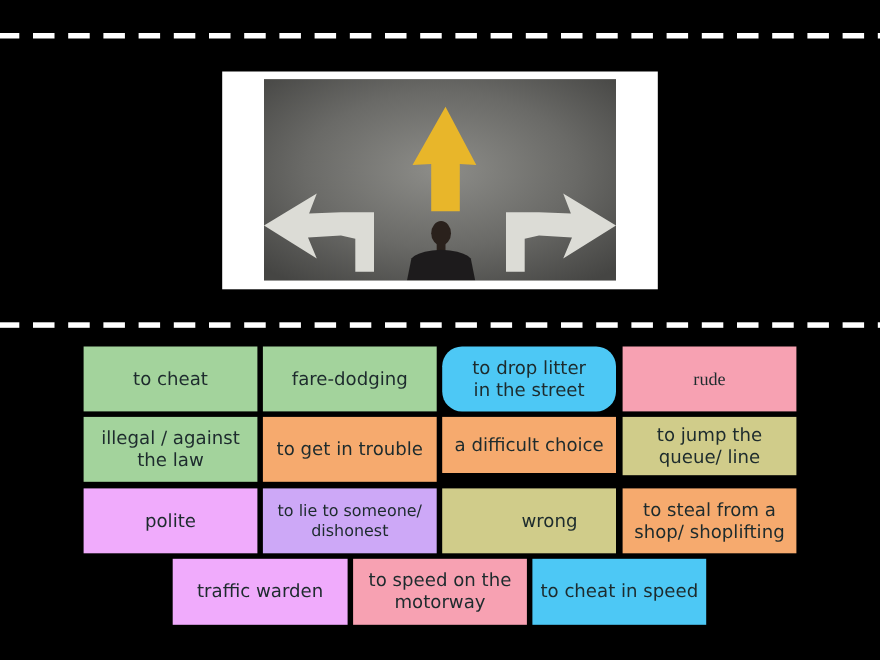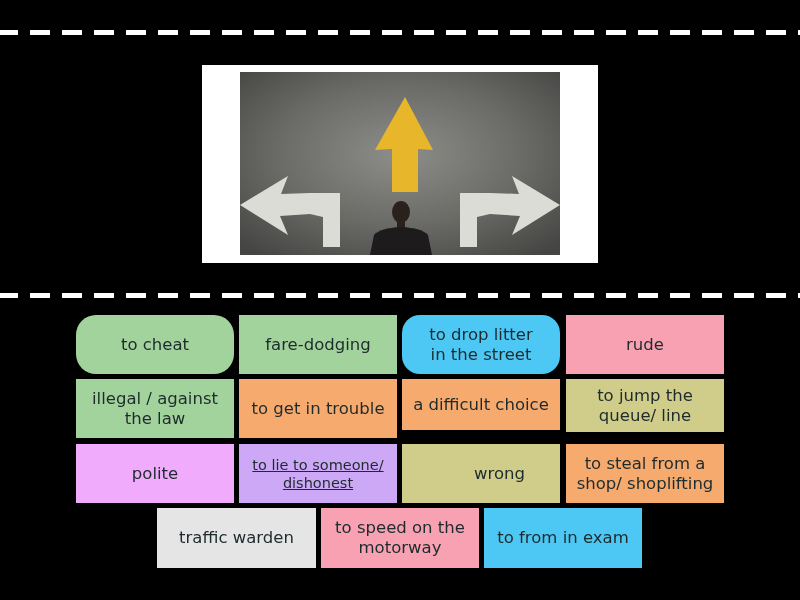--- a/index.html
+++ b/index.html
@@ -65,61 +65,61 @@
         <rect x="157" y="148" width="8" height="10" fill="#2a211c"></rect>
         <path d="M130,183 L134,163 Q140,156 161,155 Q182,156 188,163 L192,183 Z" fill="#1d1b1c"></path>
       </g>
     </svg>
   </div>
 </div>
 
 <div id="dash-bottom" class="dash-line"></div>
 
 <div id="tiles">
-  <div class="tile" style="left: 76px; top: 315px; width: 158px; height: 59px; background: rgb(163, 211, 156); color: rgb(29, 43, 45); border-radius: 20px;">
+  <div class="tile" style="left: 76px; top: 315px; width: 158px; height: 59px; background: rgb(163, 211, 156); color: rgb(29, 43, 45);">
       <span>to cheat</span>
     </div>
   <div class="tile" style="left: 239px; top: 315px; width: 158px; height: 59px; background: rgb(163, 211, 156); color: rgb(29, 43, 45);">
       <span>fare-dodging</span>
     </div>
   <div class="tile" style="left: 402px; top: 315px; width: 158px; height: 59px; background: rgb(77, 200, 245); color: rgb(29, 43, 45); border-radius: 18px;">
       <span style="width:120px;margin:0 auto;">to drop litter in the street</span>
     </div>
-  <div class="tile" style="left: 566px; top: 315px; width: 158px; height: 59px; background: rgb(247, 161, 178); color: rgb(29, 43, 45);">
+  <div class="tile" style="left: 566px; top: 315px; width: 158px; height: 59px; background: rgb(247, 161, 178); color: rgb(29, 43, 45); font-family: Liberation Serif, serif;">
       <span>rude</span>
     </div>
 
   <div class="tile" style="left: 76px; top: 379px; width: 158px; height: 59px; background: rgb(163, 211, 156); color: rgb(29, 43, 45);">
       <span style="width:140px;margin:0 auto;">illegal / against the law</span>
     </div>
   <div class="tile" style="left: 239px; top: 379px; width: 158px; height: 59px; background: rgb(246, 170, 110); color: rgb(29, 43, 45);">
       <span>to get in trouble</span>
     </div>
   <div class="tile" style="left: 402px; top: 379px; width: 158px; height: 51px; background: rgb(246, 170, 110); color: rgb(29, 43, 45);">
       <span>a difficult choice</span>
     </div>
   <div class="tile" style="left: 566px; top: 379px; width: 158px; height: 53px; background: rgb(208, 204, 138); color: rgb(29, 43, 45);">
       <span style="width:110px;margin:0 auto;">to jump the queue/ line</span>
     </div>
 
   <div class="tile" style="left: 76px; top: 444px; width: 158px; height: 59px; background: #f0abfc; color: rgb(29, 43, 45);">
       <span>polite</span>
     </div>
   <div class="tile small" style="left: 239px; top: 444px; width: 158px; height: 59px; background: rgb(205, 168, 247); color: rgb(29, 43, 45);">
-      <span style="width:152px;margin:12px auto;text-decoration:underline;">to lie to someone/ dishonest</span>
+      <span style="width:152px;margin:12px auto;">to lie to someone/ dishonest</span>
     </div>
   <div class="tile" style="left: 402px; top: 444px; width: 158px; height: 59px; background: rgb(208, 204, 138); color: rgb(29, 43, 45); padding-left: 41px;">
       <span>wrong</span>
     </div>
   <div class="tile" style="left: 566px; top: 444px; width: 158px; height: 59px; background: rgb(246, 170, 110); color: rgb(29, 43, 45);">
       <span style="width:154px;margin:0 auto;">to steal from a shop/ shoplifting</span>
     </div>
 
-  <div class="tile" style="left: 157px; top: 508px; width: 159px; height: 60px; background: #e5e5e5; color: rgb(29, 43, 45);">
+  <div class="tile" style="left: 157px; top: 508px; width: 159px; height: 60px; background: #f0abfc; color: rgb(29, 43, 45);">
       <span>traffic warden</span>
     </div>
   <div class="tile" style="left: 321px; top: 508px; width: 158px; height: 60px; background: rgb(247, 161, 178); color: rgb(29, 43, 45);">
       <span style="width:130px;margin:0 auto;">to speed on the motorway</span>
     </div>
   <div class="tile" style="left: 484px; top: 508px; width: 158px; height: 60px; background: rgb(77, 200, 245); color: rgb(29, 43, 45);">
-      <span>to from in exam</span>
+      <span>to cheat in speed</span>
     </div>
 </div>
 
 </body></html>

